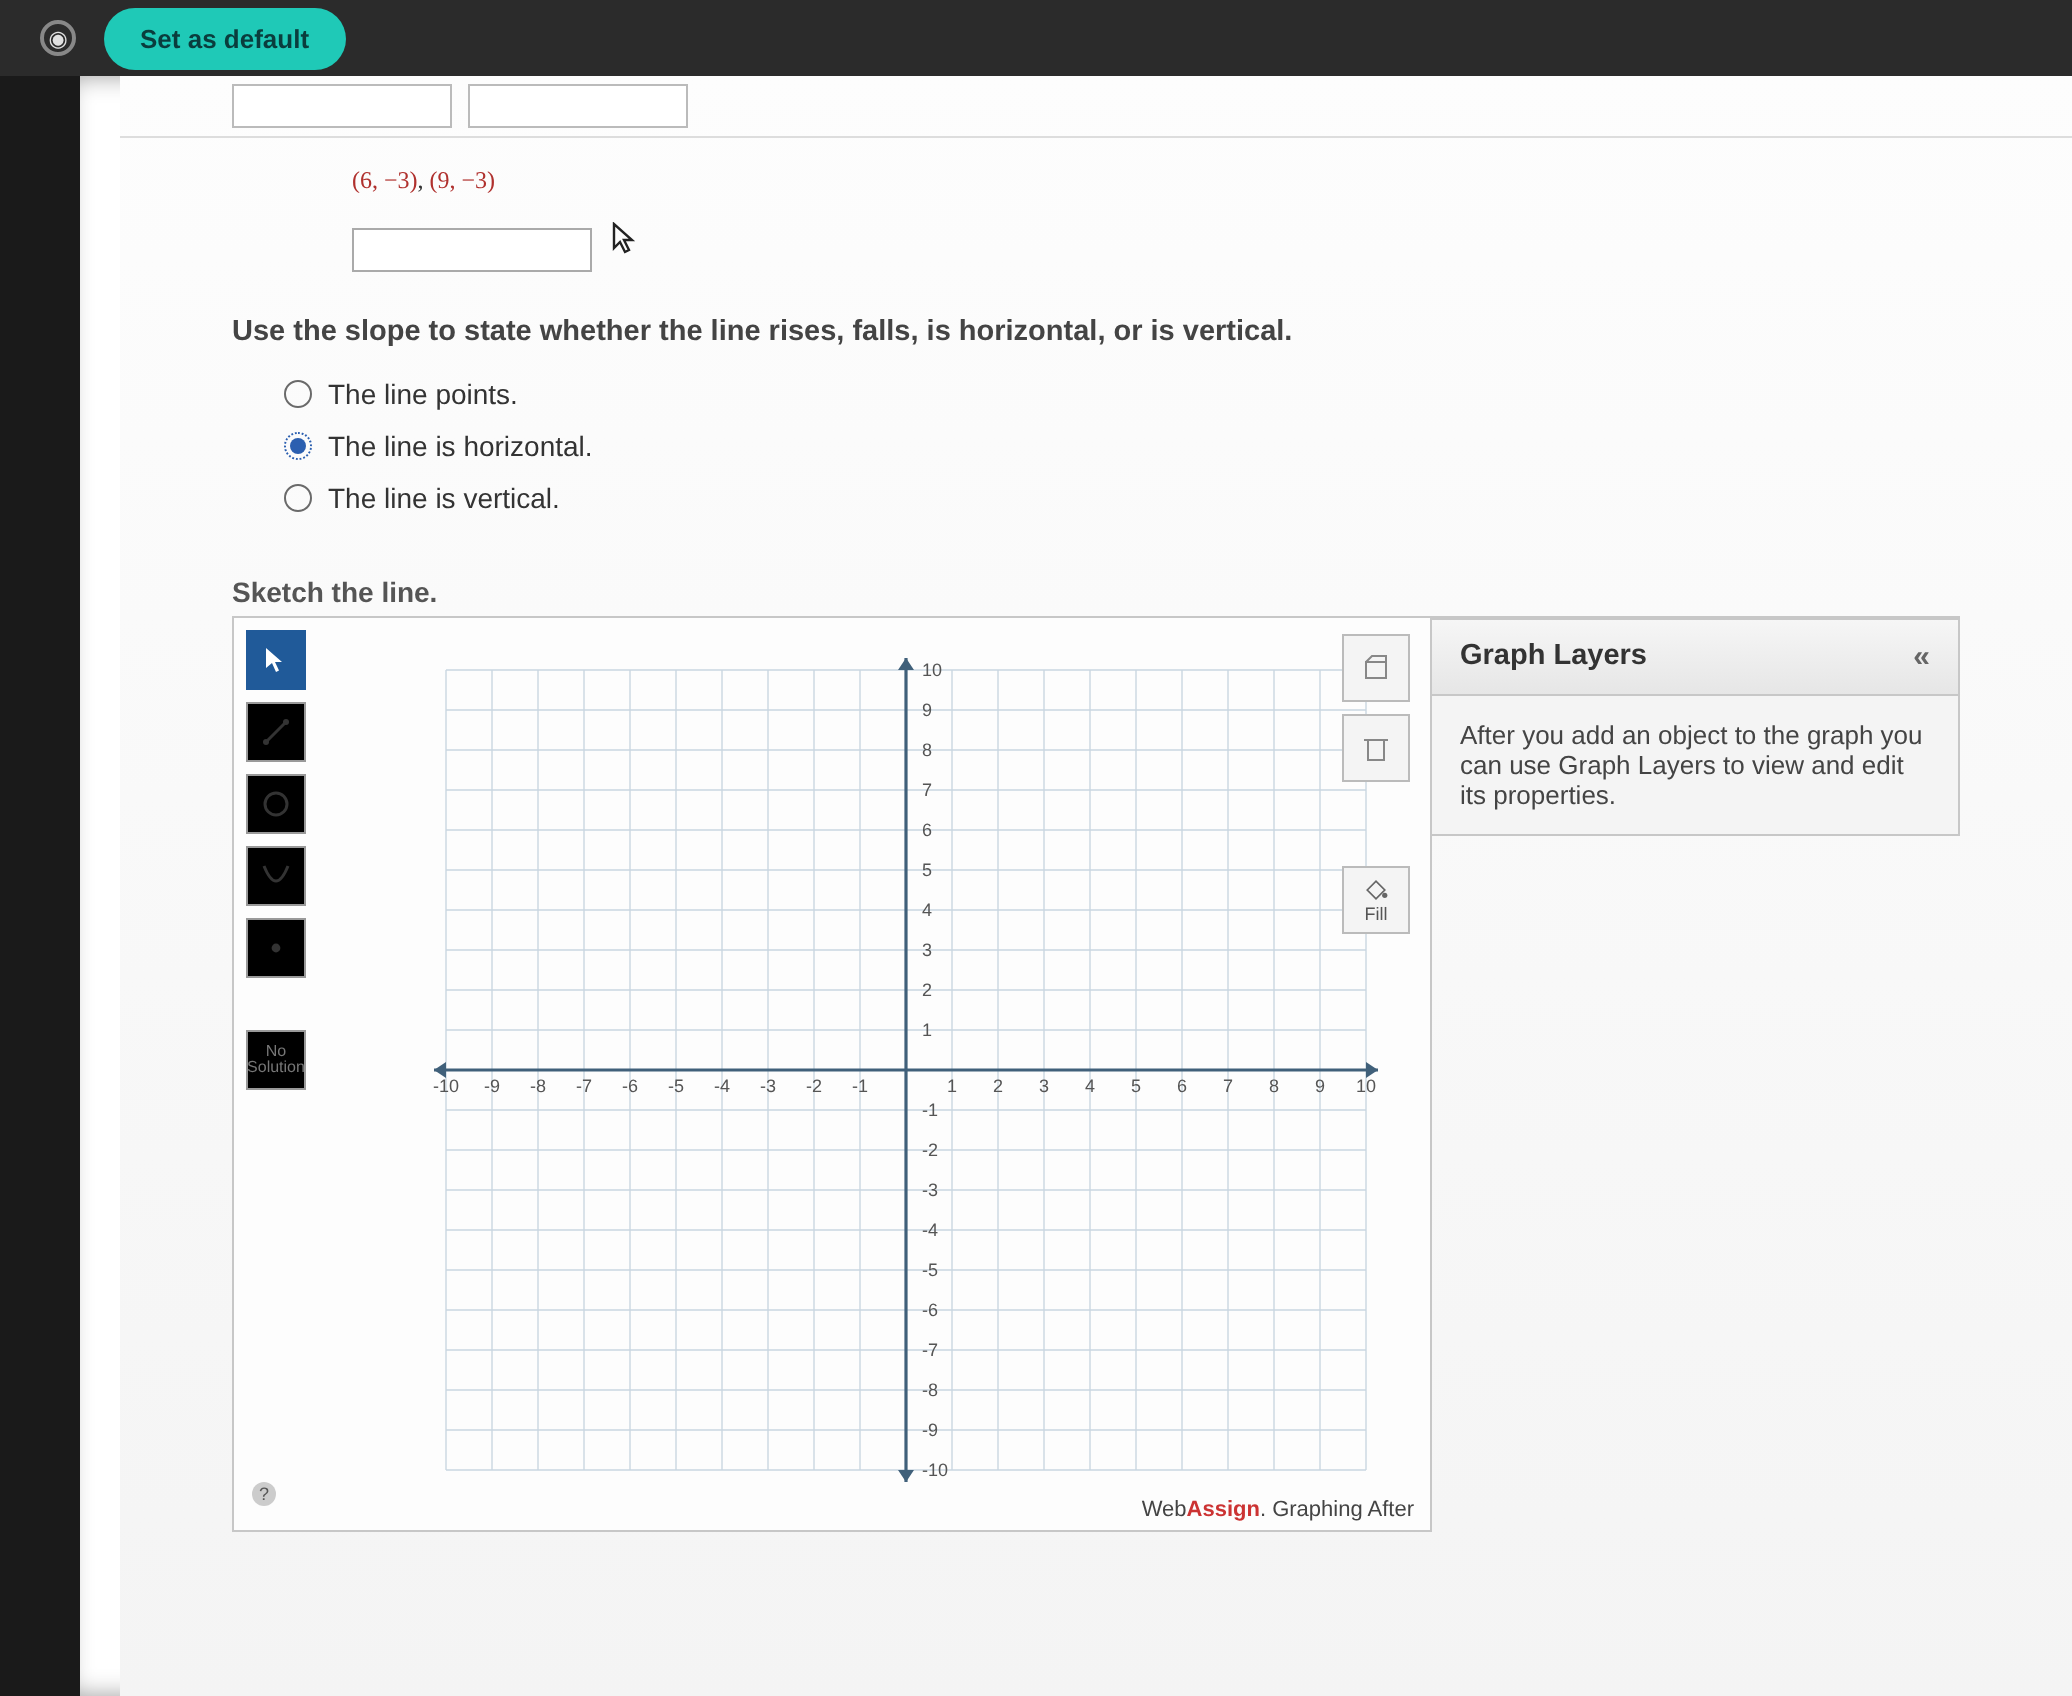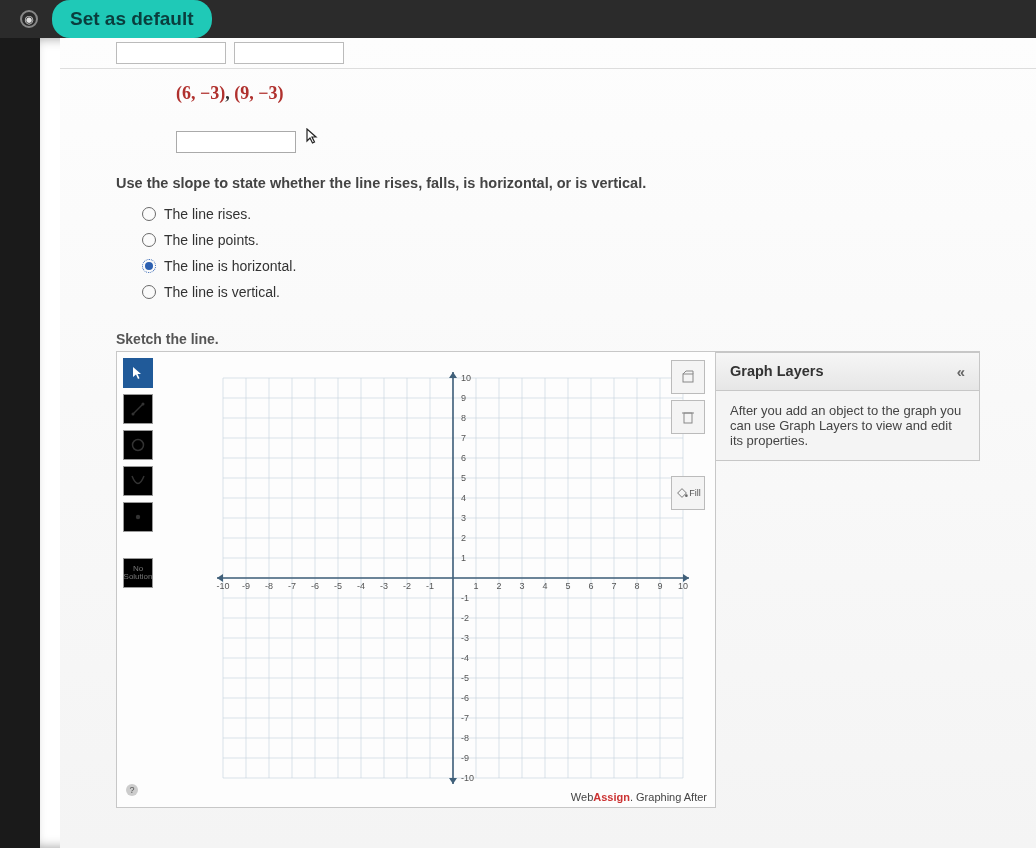--- a/index.html
+++ b/index.html
@@ -28,21 +28,21 @@
     display: flex; align-items: center; justify-content: center;
     font-size: 11px;
   }
   .set-default {
     background: #1fc9b7;
     color: #0a3d3d;
     border: none;
     border-radius: 18px;
     padding: 8px 18px;
     font-weight: bold;
-    font-size: 19px;
+    font-size: 13px;
     cursor: pointer;
   }
   .page-frame {
     background: #fff;
     position: absolute;
     left: 40px; top: 38px; right: 0; bottom: 0;
     box-shadow: -6px 0 12px rgba(0,0,0,.4) inset;
   }
   .inner {
     background: linear-gradient(#fdfdfd,#f4f4f4);
@@ -61,23 +61,22 @@
   }
   .question {
     padding: 14px 56px 14px 56px;
     color: #333;
     font-size: 14.5px;
   }
   .prompt { font-weight: bold; color: #444; margin-bottom: 14px; }
   .points {
     padding-left: 60px;
     font-family: Georgia, 'Times New Roman', serif;
-    font-size: 18px;
-    margin-bottom: 24px;
-    font-weight: bold;
+    font-size: 12px;
+    margin-bottom: 13px;
   }
   .pt1 { color: #b0312e; }
   .pt2 { color: #b0312e; }
   .slope-input {
     margin-left: 60px;
     width: 120px; height: 22px;
     border: 1px solid #aaa;
     background: #fff;
   }
   .cursor-arrow {
@@ -140,21 +139,21 @@
   }
   .right-tools {
     position:absolute;
     right:8px; top:8px;
     width: 36px;
     display:flex;flex-direction:column;gap:6px;
   }
   .rtool {
     width:34px;height:34px;border:1px solid #bbb;background:#f4f4f4;
     display:flex;align-items:center;justify-content:center;
-    font-size:10px;color:#555;flex-direction:row;
+    font-size:10px;color:#555;flex-direction:column;
     cursor:pointer;
   }
   .graph-footer {
     position:absolute;right:8px;bottom:4px;
     font-size:11px;color:#444;
   }
   .graph-footer b { color:#c33; }
   .help-ico {
     position:absolute;left:8px;bottom:8px;
     font-size:11px;color:#888;
@@ -211,24 +210,20 @@
         <input class="slope-input" type="text" style="">
         <span class="cursor-arrow">
           <svg width="14" height="18" viewBox="0 0 14 18">
               <path d="M1 1 L1 13 L4 10 L6.5 15 L8.5 14 L6 9 L10 9 Z" fill="none" stroke="#222" stroke-width="1.2"></path>
             </svg>
         </span>
       </div>
 
       <div class="sub-prompt">Use the slope to state whether the line rises, falls, is horizontal, or is vertical.</div>
 
-      <div class="radio-row">
-        <span class="radio"></span>
-        <span>The line rises.</span>
-      </div>
       <div class="radio-row">
         <span class="radio"></span>
         <span>The line points.</span>
       </div>
       <div class="radio-row">
         <span class="radio selected"></span>
         <span>The line is horizontal.</span>
       </div>
       <div class="radio-row">
         <span class="radio"></span>

